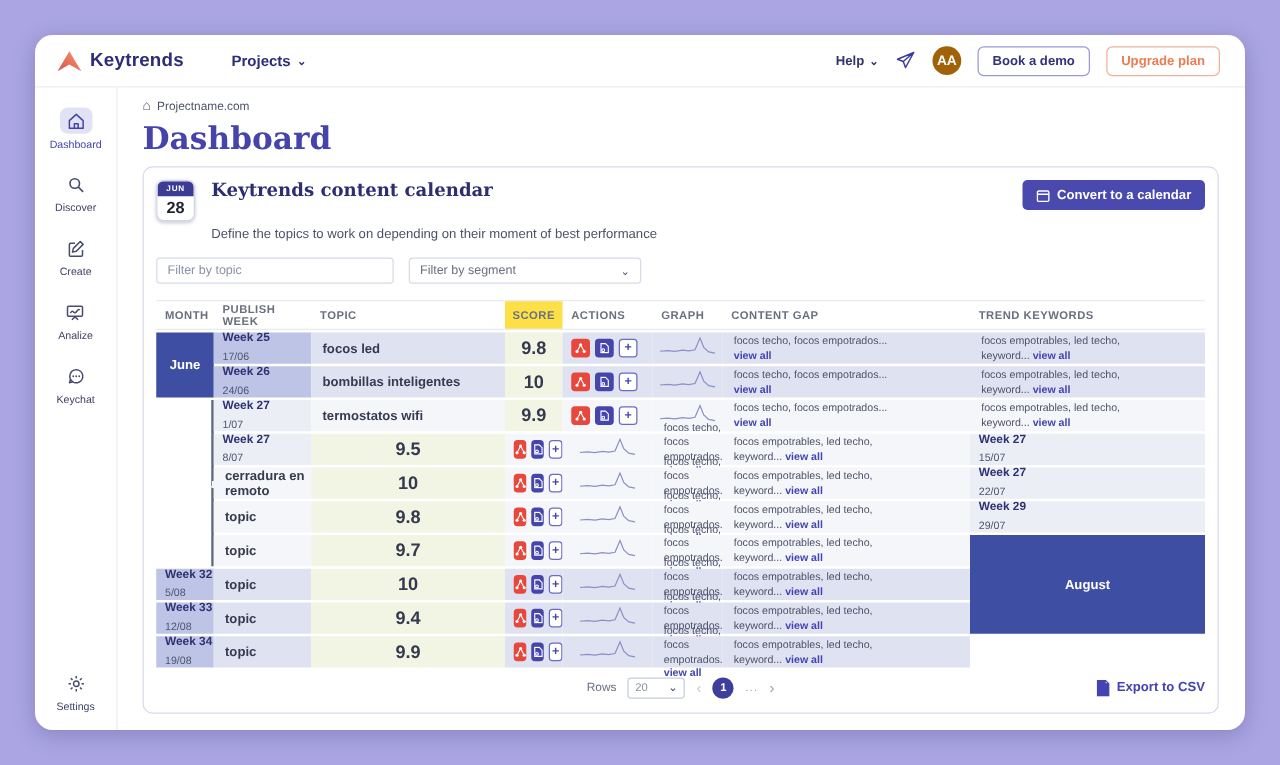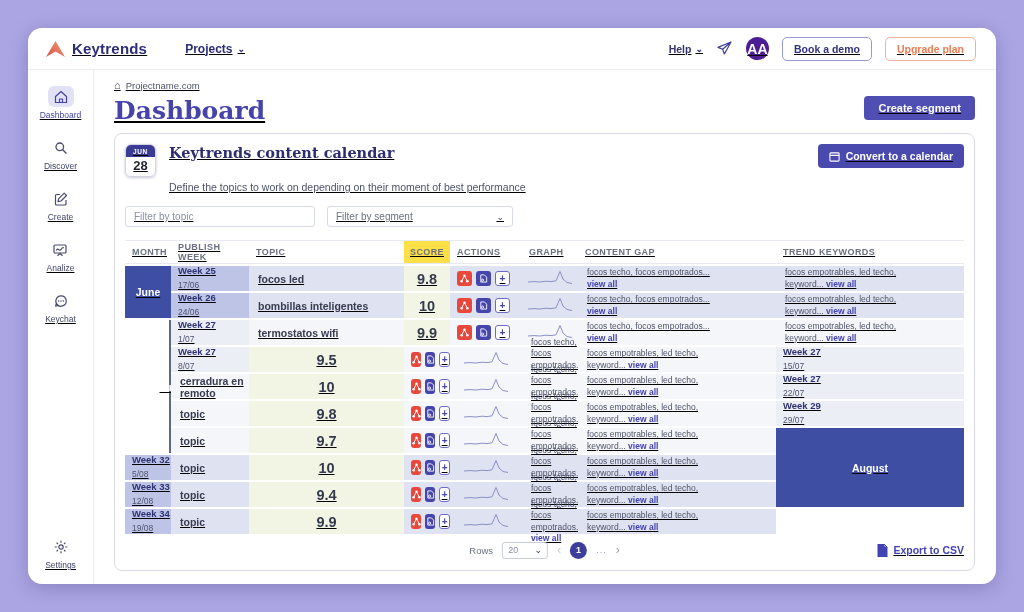--- a/index.html
+++ b/index.html
@@ -1,35 +1,35 @@
 <!DOCTYPE html>
 <html><head>
 <meta charset="utf-8">
 <style>
   * { margin:0; padding:0; box-sizing:border-box; }
   html,body { width:1024px; height:612px; }
   body { font-family:"Liberation Sans", sans-serif; background:#aba5e3; }
   .frame { width:1024px; height:612px; padding:28px; background:#aba5e3; border-radius:10px; }
   .window { width:100%; height:100%; background:#fff; border-radius:14px; overflow:hidden;
-            display:flex; flex-direction:column; box-shadow:0 4px 18px rgba(40,30,90,.25);text-decoration:underline; }
+            display:flex; flex-direction:column; box-shadow:0 4px 18px rgba(40,30,90,.25); }
 
   
   .topbar { height:42px; flex:0 0 42px; display:flex; align-items:center; padding:0 20px 0 18px;
             border-bottom:1px solid #ececf4; }
   .logo { display:flex; align-items:center; gap:7px; }
   .logo-mark { width:19px; height:16px; }
   .brand { font-size:15px; font-weight:800; color:#2c2c78; letter-spacing:.2px; }
   .projects { margin-left:38px; font-size:12px; font-weight:700; color:#2c2c78; display:flex; gap:5px; align-items:center; cursor:pointer;}
   .chev { font-size:9px; color:#2c2c78; }
   .top-spacer { flex:1; }
   .top-right { display:flex; align-items:center; gap:13px; }
   .help { font-size:10.5px; font-weight:600; color:#33336e; display:flex; gap:4px; align-items:center;padding-left:20px; }
   .send-ic { width:17px; height:17px; color:#3c3c9c; }
-  .avatar { width:23px; height:23px; border-radius:50%; background:#4c1d95; color:#fff;
-            font-size:14px; font-weight:800; display:flex; align-items:center; justify-content:center; }
+  .avatar { width:23px; height:23px; border-radius:50%; background:#a16207; color:#fff;
+            font-size:11px; font-weight:800; display:flex; align-items:center; justify-content:center; }
   .btn-outline { border-radius:5px; padding:5px 11px; font-size:10.5px; font-weight:700; background:#fff; cursor:pointer; }
   .btn-demo { border:1px solid #9a99d8; color:#32327e; }
   .btn-upgrade { border:1px solid #f2b09a; color:#ec7c52; }
 
   
   .app-body { flex:1; display:flex; min-height:0; }
   .sidebar { flex:0 0 66px; border-right:1px solid #ececf4; display:flex; flex-direction:column;
              align-items:center; padding:16px 0 12px; }
   .side-item { display:flex; flex-direction:column; align-items:center; gap:3px; margin-bottom:17px; cursor:pointer; }
   .side-ic { width:26px; height:21px; display:flex; align-items:center; justify-content:center; border-radius:6px; color:#474b6e; }
@@ -218,21 +218,20 @@
         </div>
       </div>
 
       <div class="main">
         <div class="breadcrumb">
           <span class="bc-home">⌂</span>
           <span>Projectname.com</span>
         </div>
         <div class="title-row">
           <h1 class="page-title">Dashboard</h1>
-          <button class="btn-primary">Create segment</button>
         </div>
 
         <div class="card">
           <div class="card-head">
             <div class="date-badge">
               <div class="badge-top">JUN</div>
               <div class="badge-num">28</div>
             </div>
             <div class="card-titles">
               <h2>Keytrends content calendar</h2>

